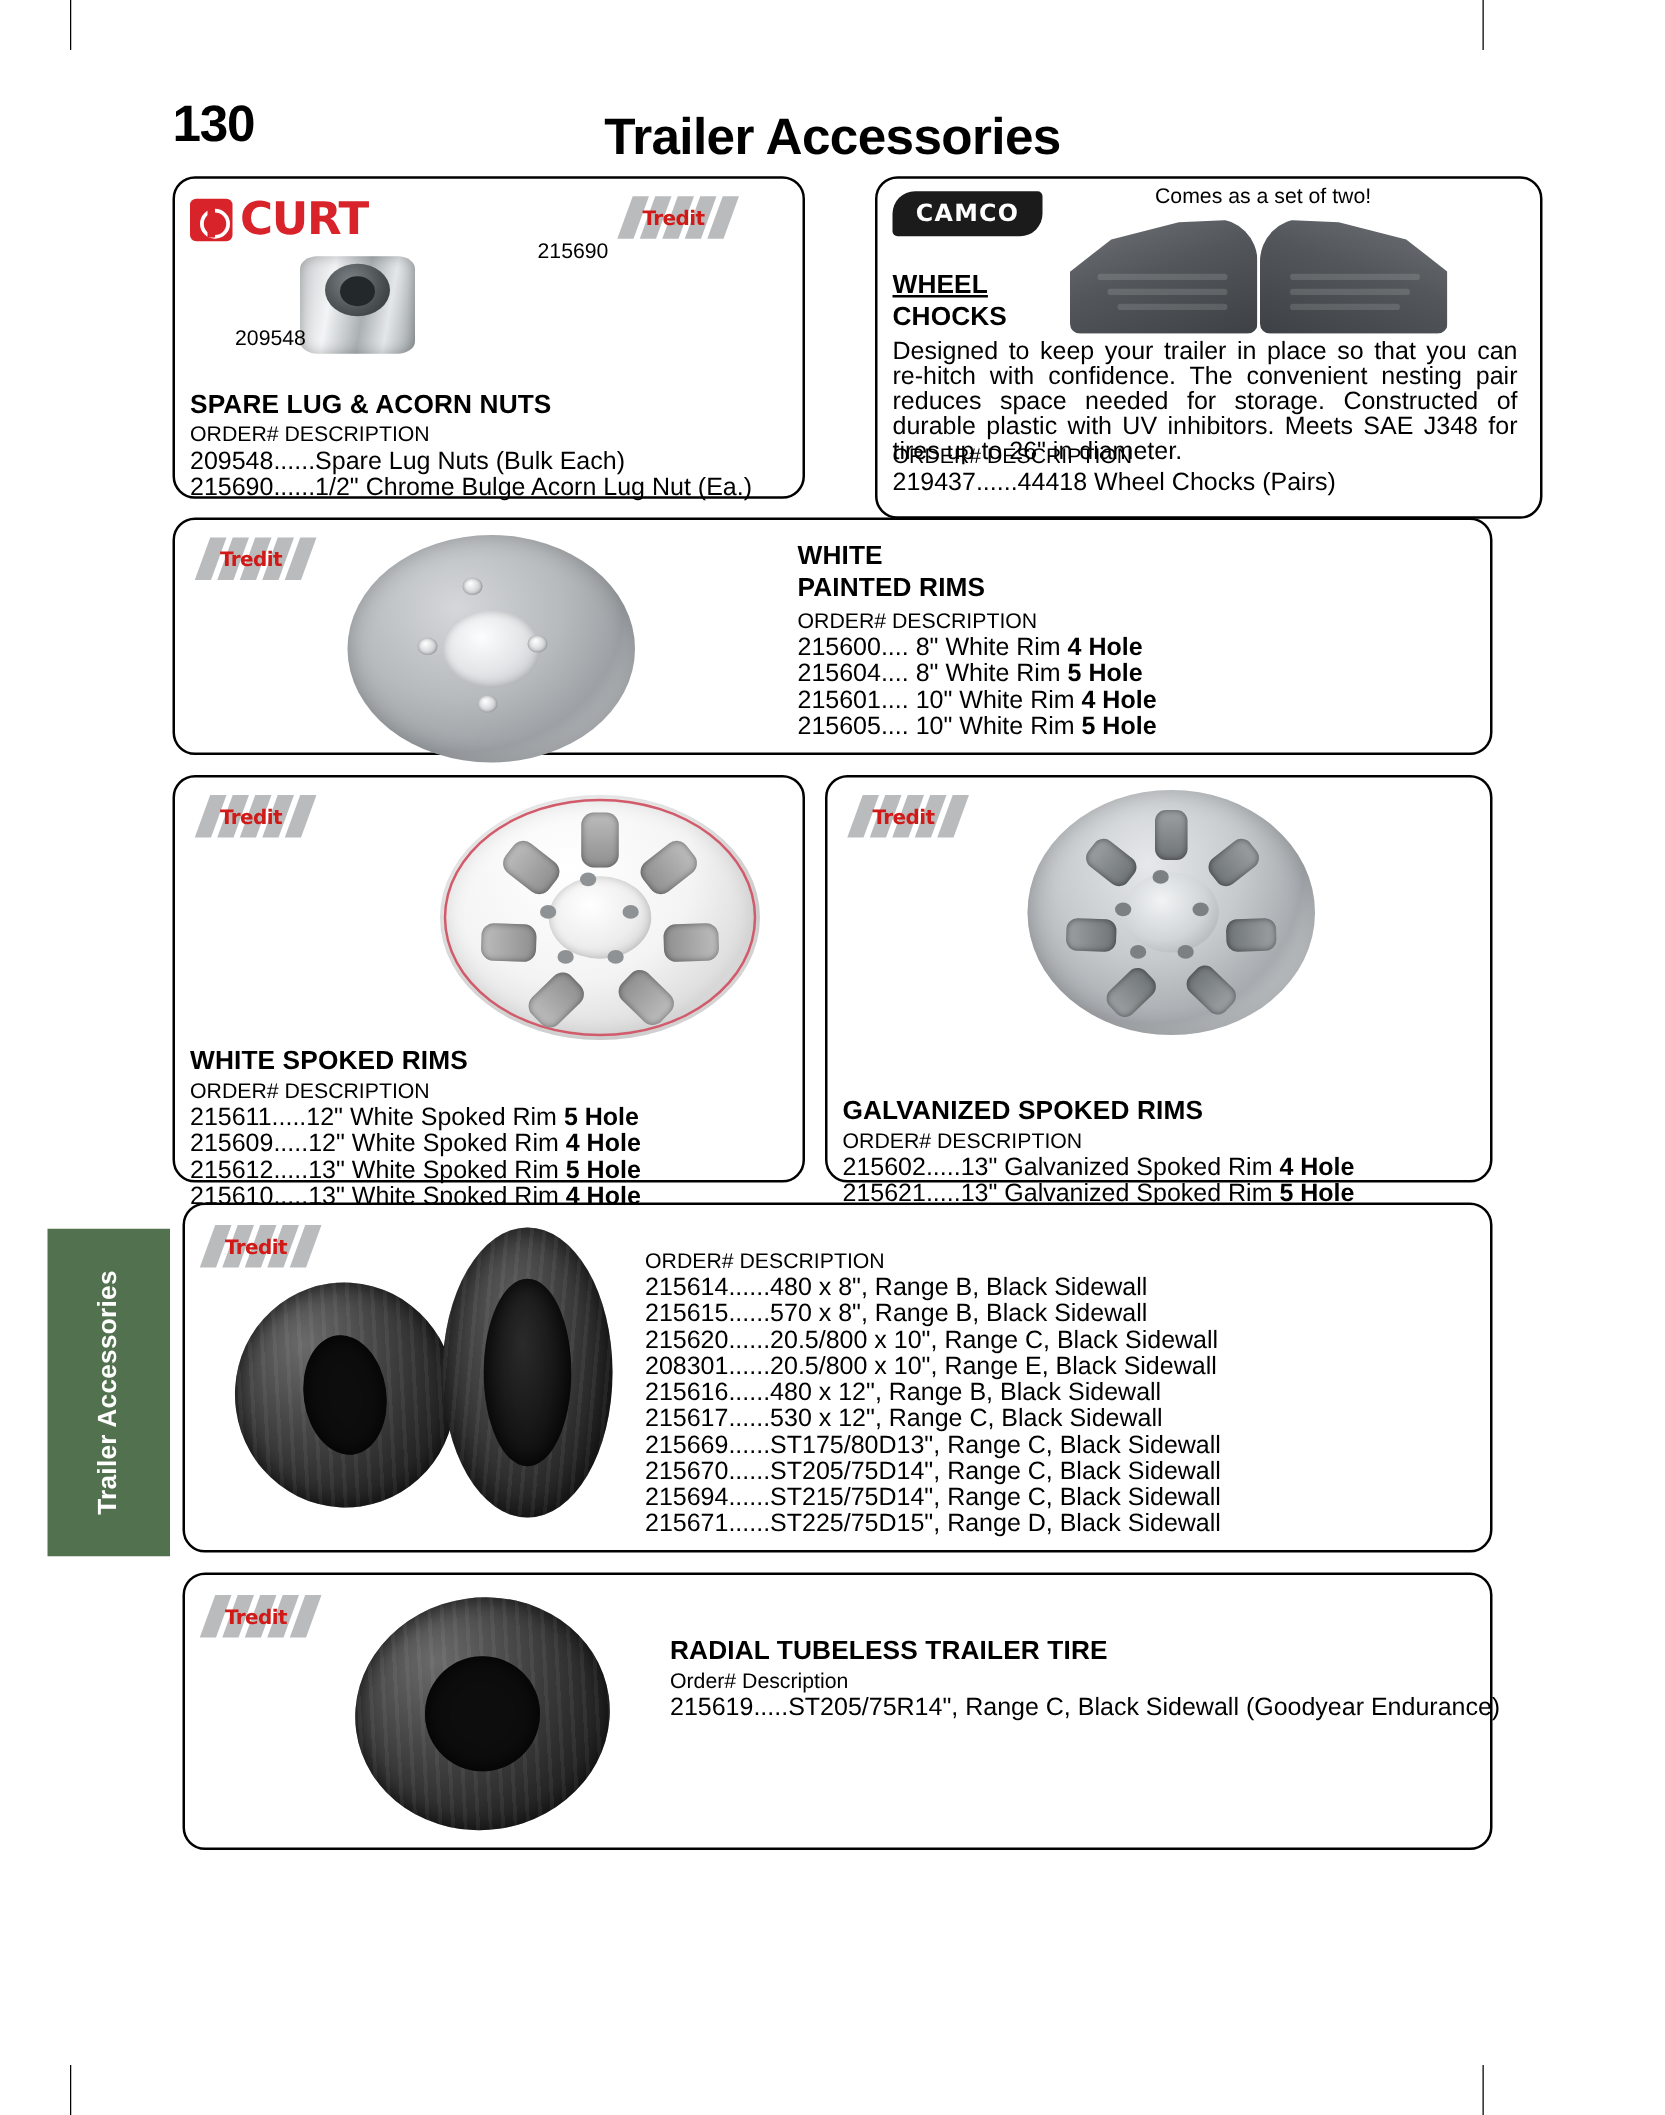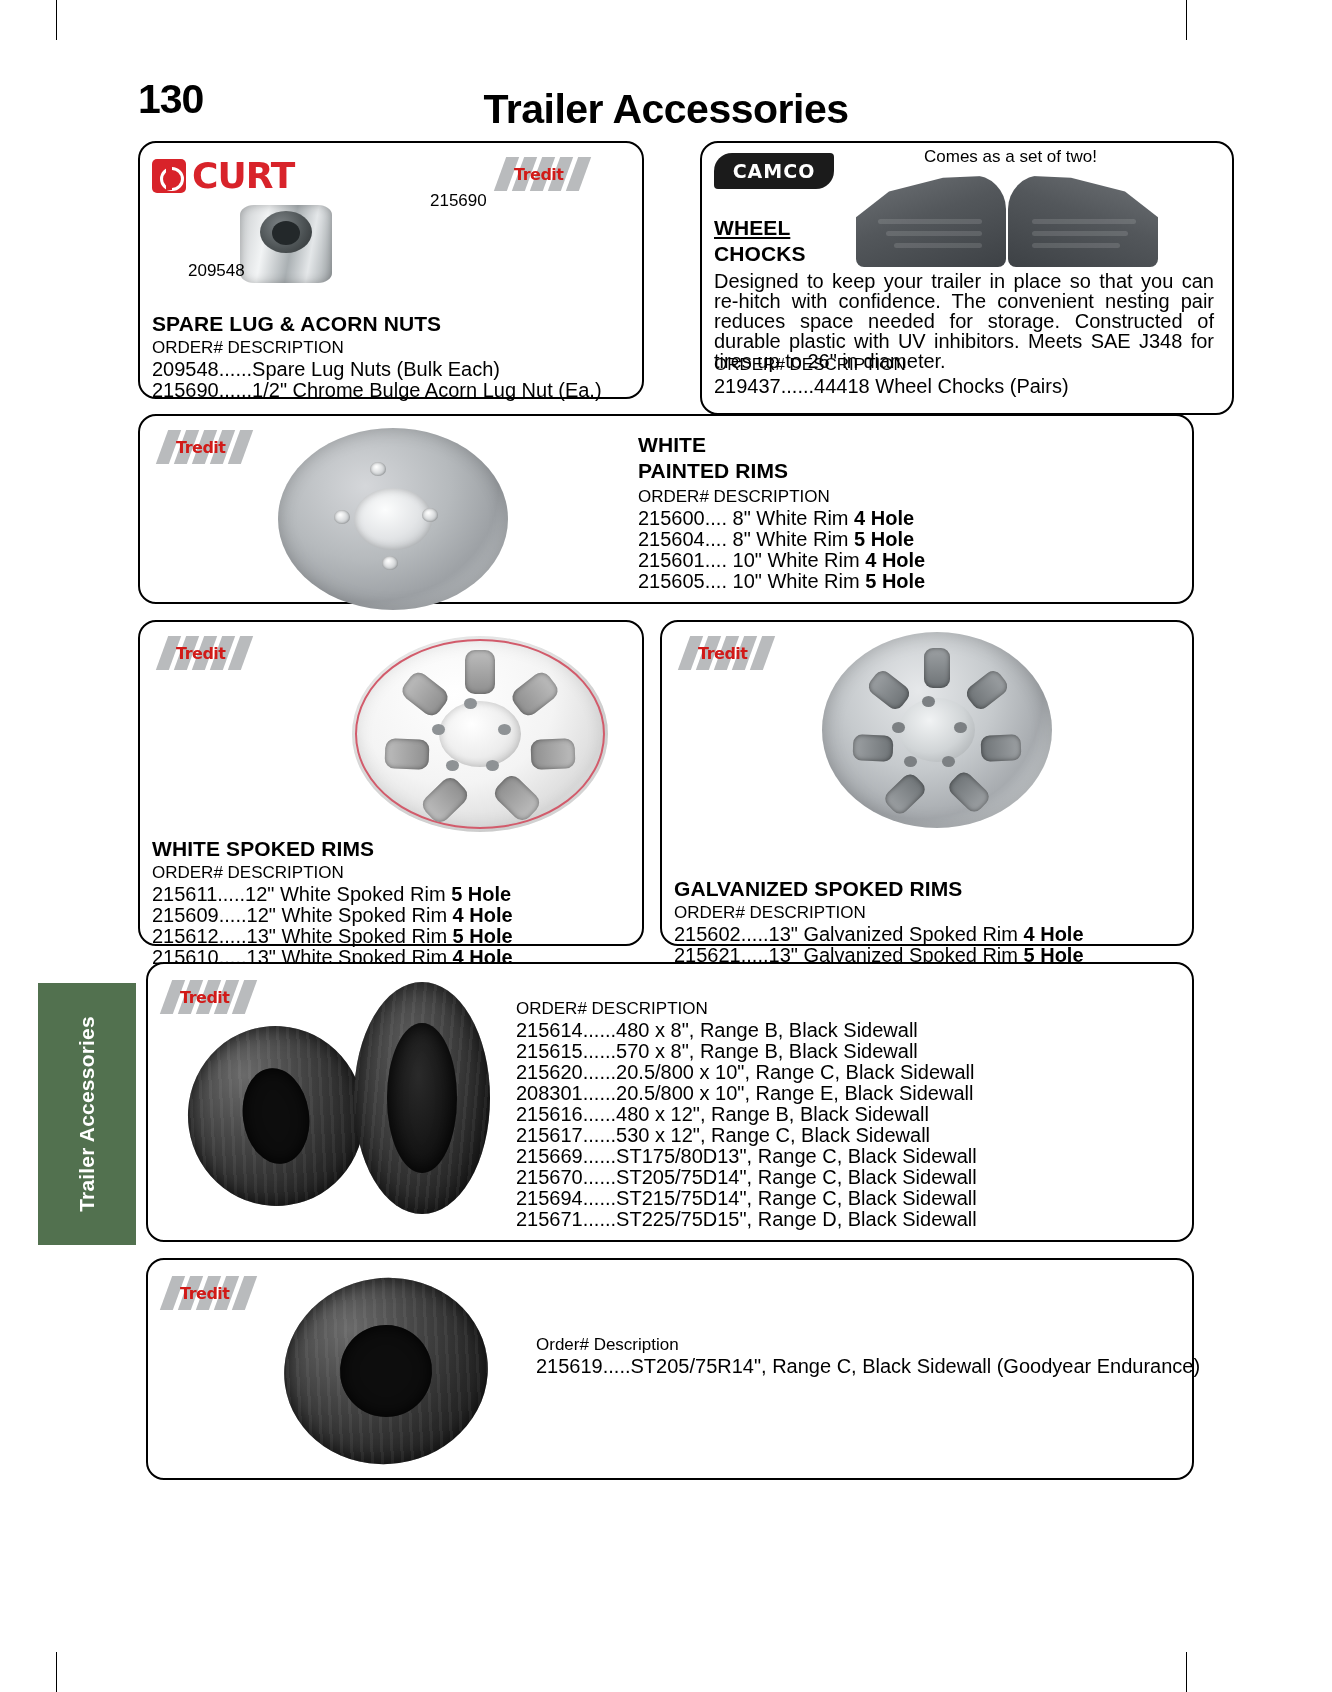--- a/index.html
+++ b/index.html
@@ -582,15 +582,16 @@
       <div class="bar" style="left:74px;"></div>
     </div>
     <div class="word" style="left:16px;top:12px;">Tredit</div>
   </div>
 
   <div class="tire-angled" style="left:136px;top:18px;width:204px;height:186px;">
     <div class="tread-lines"></div>
     <div class="hole" style="width:92px;height:92px;margin-left:-46px;margin-top:-46px;"></div>
   </div>
 
+  <div class="blk hdr" style="left:388px;top:48px;">RADIAL TUBELESS TRAILER TIRE</div>
   <div class="blk colhdr" style="left:388px;top:74px;">Order#      Description</div>
   <div class="blk row" style="left:388px;top:96px;">215619.....ST205/75R14", Range C, Black Sidewall (Goodyear Endurance)</div>
 </div>
 
 </body></html>

